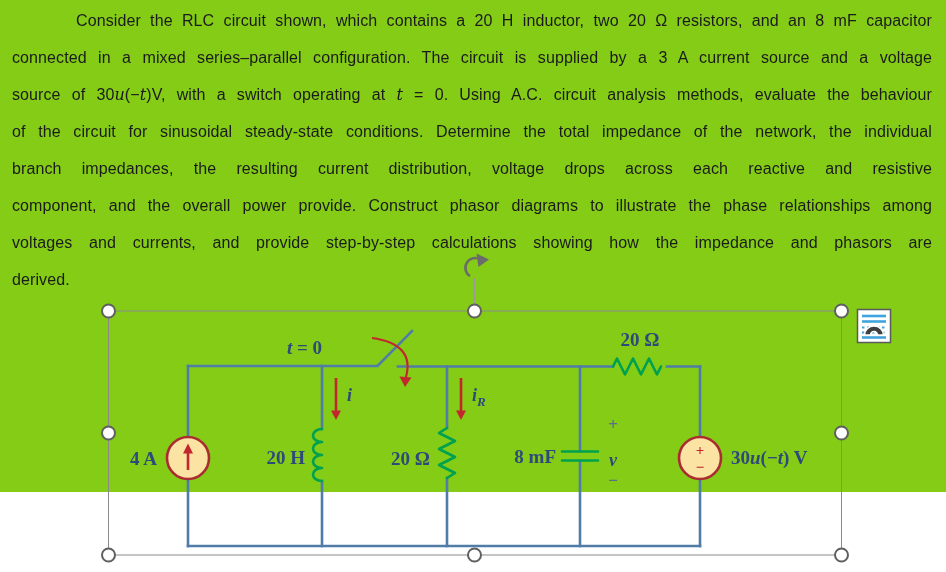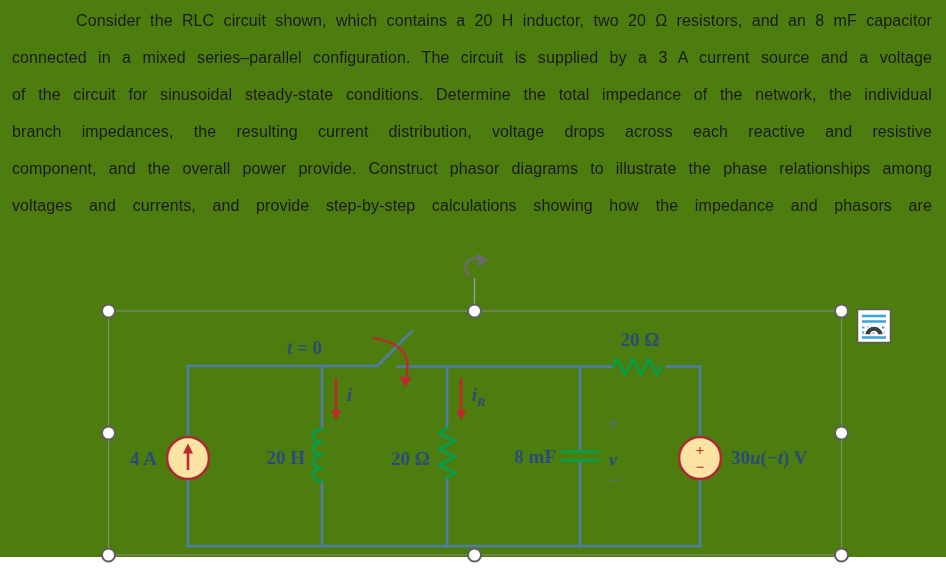--- a/index.html
+++ b/index.html
@@ -2,21 +2,21 @@
 <html style="--wire: #4f7da8; --component: #00a14e; --arrow: #c1272d; --source_fill: #fbe3a3; --source_border: #aa2b31; --label: #2d4a7a;"><head>
 <meta charset="utf-8">
 <style>
   :root{
     --wire:#4f7da8; --component:#00a14e; --arrow:#c1272d;
     --source_fill:#fbe3a3; --source_border:#aa2b31; --label:#2d4a7a;
     --handle_border:#5f5f5f; --sel_line:#8a8a8a; --text:#1b1b1b;
   }
   *{margin:0;padding:0;box-sizing:border-box;}
   html,body{width:946px;height:572px;overflow:hidden;background:#ffffff;}
-  .page{position:relative;width:946px;height:557px;background:#4d7c0f;
+  .page{position:relative;width:946px;height:492px;background:#84cc16;
         font-family:"Liberation Sans",sans-serif;color:var(--text);}
   .para{position:absolute;left:12px;right:14px;top:2px;
         font-size:16px;line-height:37px;letter-spacing:.1px;}
   .pline{text-align:justify;text-align-last:justify;white-space:normal;}
   .pline.first{text-indent:64px;}
   .pline.last{text-align:left;text-align-last:left;}
   .mvar{font-family:"DejaVu Serif",serif;font-style:italic;}
   .fig{position:absolute;left:0;top:0;width:946px;height:572px;}
   
   .selrect{fill:none;stroke:var(--sel_line);stroke-width:1;}
@@ -41,24 +41,26 @@
   .lobtn-arch{fill:#3f3f3f;stroke:#ffffff;stroke-width:1.5;}
 </style>
 </head>
 <body>
 
 <div class="page">
 
   <div class="para">
     <div class="pline first">Consider the RLC circuit shown, which contains a 20 H inductor, two 20 Ω resistors, and an 8 mF capacitor</div>
     <div class="pline">connected in a mixed series–parallel configuration. The circuit is supplied by a 3 A current source and a voltage</div>
+    <div class="pline"><span>source of 30</span><span class="mvar">u</span><span>(−</span><span class="mvar">t</span><span>)V, with a switch operating at </span><span class="mvar">t</span><span> = 0. Using A.C. circuit analysis methods, evaluate the behaviour</span></div>
     <div class="pline">of the circuit for sinusoidal steady-state conditions. Determine the total impedance of the network, the individual</div>
     <div class="pline">branch impedances, the resulting current distribution, voltage drops across each reactive and resistive</div>
     <div class="pline">component, and the overall power provide. Construct phasor diagrams to illustrate the phase relationships among</div>
     <div class="pline">voltages and currents, and provide step-by-step calculations showing how the impedance and phasors are</div>
+    <div class="pline last">derived.</div>
   </div>
 
   <svg class="fig" viewBox="0 0 946 572">
 
     <g>
       <rect class="selrect" x="108.5" y="311" width="733" height="244"></rect>
       <line class="rotstem" x1="474.5" y1="278" x2="474.5" y2="304.5"></line>
       <g>
         <path class="rotarc" d="M 470,276.2 A 9.5,9.5 0 1 1 480.5,259.5"></path>
         <polygon class="rothead" points="476.5,253.5 489,259.5 478.5,267"></polygon>

